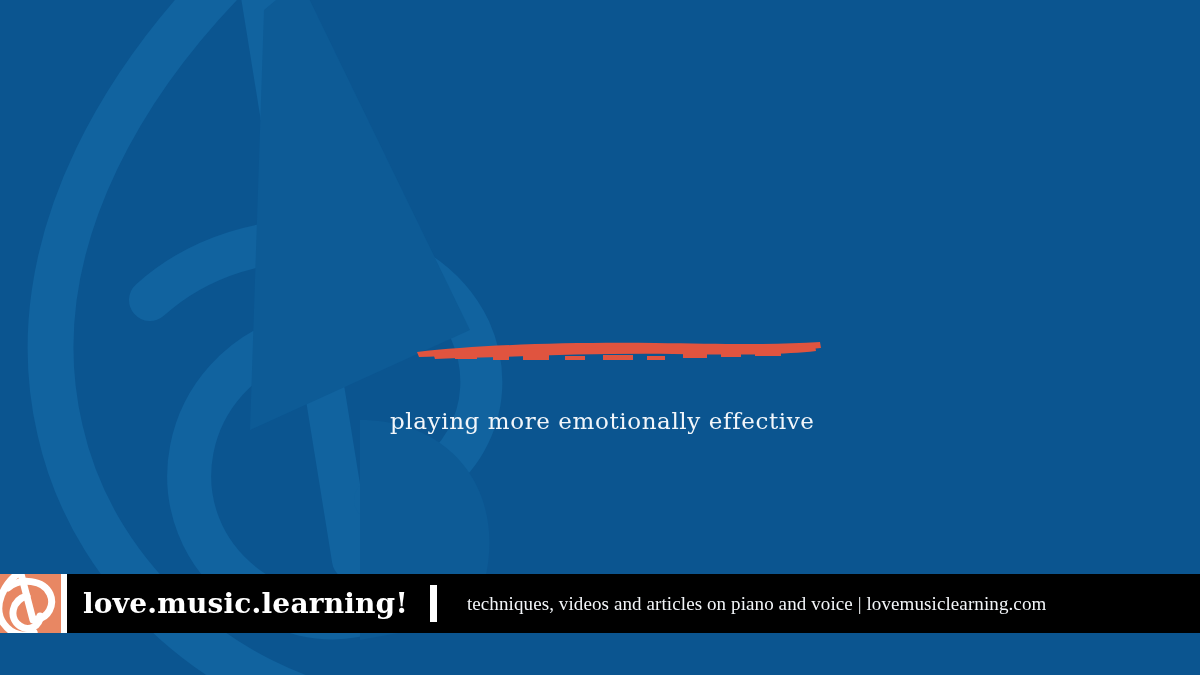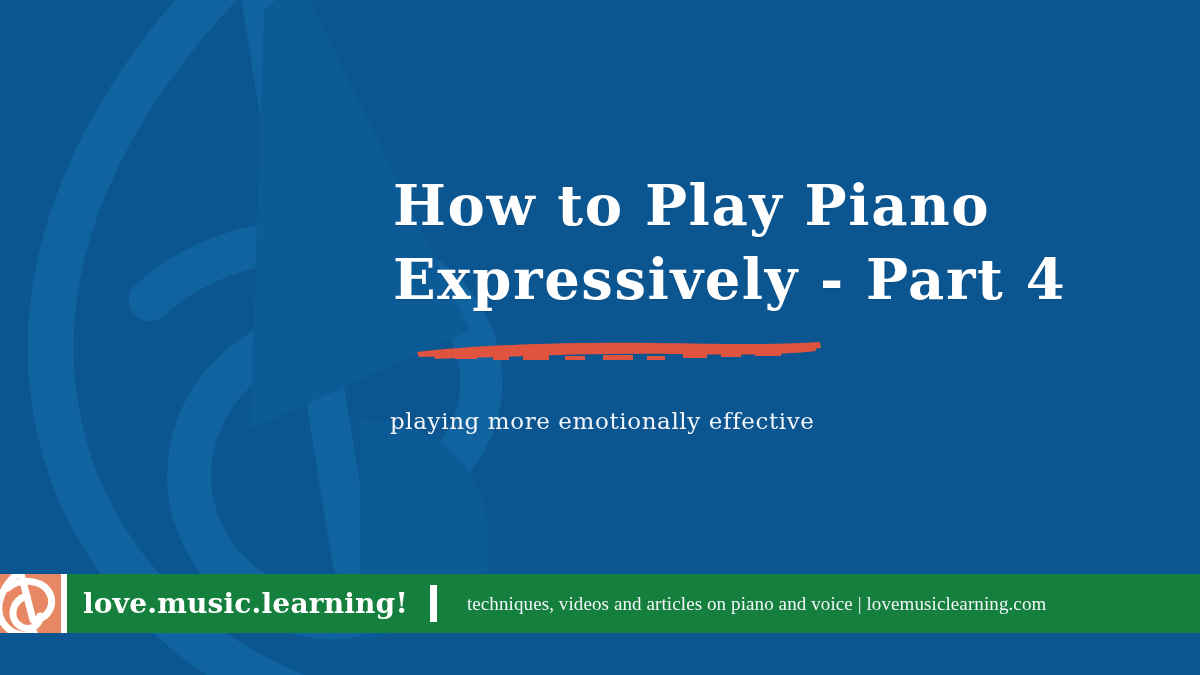--- a/index.html
+++ b/index.html
@@ -89,24 +89,25 @@
     flex: 0 0 auto;
   }
   #footer-logo svg { display:block; }
   #footer-logo-gap {
     width: 6px;
     background: #ffffff;
     flex: 0 0 auto;
   }
   #footer-bar {
     flex: 1 1 auto;
-    background: #15803d;
+    background: #000000;
     display: flex;
     align-items: center;
     height: 59px;
+    text-decoration: underline;
   }
   #footer-brand {
     color: #ffffff;
     font-family: "DejaVu Serif", serif;
     font-weight: bold;
     font-size: 28px;
     letter-spacing: 0.2px;
     padding-left: 16px;
     white-space: nowrap;
   }
@@ -151,24 +152,20 @@
 
       <path d="M 150 300
                C 250 210, 420 225, 470 330
                C 505 408, 455 492, 375 500" stroke-width="42" stroke-linecap="round"></path>
 
       <path d="M 264 10 L 300 -20 L 470 330 L 250 430 Z" fill="#0d5b96" stroke="none"></path>
       <path d="M 360 420 C 470 420, 520 520, 470 620 L 360 640 Z" fill="#0d5b96" stroke="none"></path>
     </g>
   </svg>
 
-  <div id="title-block">
-    <div class="title-line">How to Play Piano</div>
-    <div class="title-line">Expressively - Part 4</div>
-  </div>
 
   <svg id="brush-divider" viewBox="0 0 410 32" preserveAspectRatio="none" aria-hidden="true">
     <g fill="#e0543f">
       <path d="M 2 16 C 60 9, 150 6, 240 7 C 310 8, 360 9, 405 6
                L 406 12 C 360 17, 300 16, 235 15 C 150 14, 62 19, 4 21 Z"></path>
       <path d="M 18 17 C 90 12, 180 10, 262 11 C 330 12, 372 12, 400 9
                L 401 15 C 366 19, 320 19, 258 18 C 176 17, 92 21, 20 23 Z"></path>
       <rect x="40" y="19" width="22" height="4"></rect>
       <rect x="78" y="20" width="16" height="4"></rect>
       <rect x="108" y="19" width="26" height="5"></rect>

